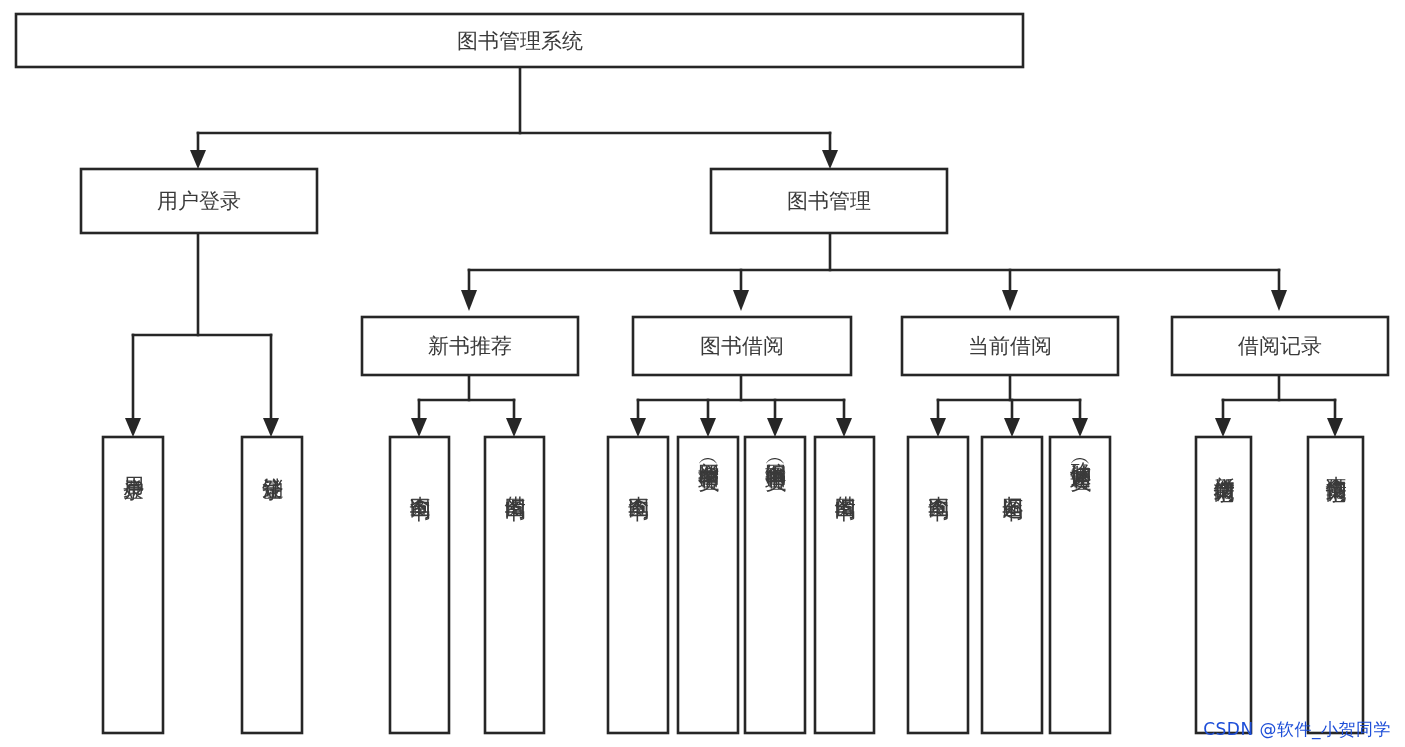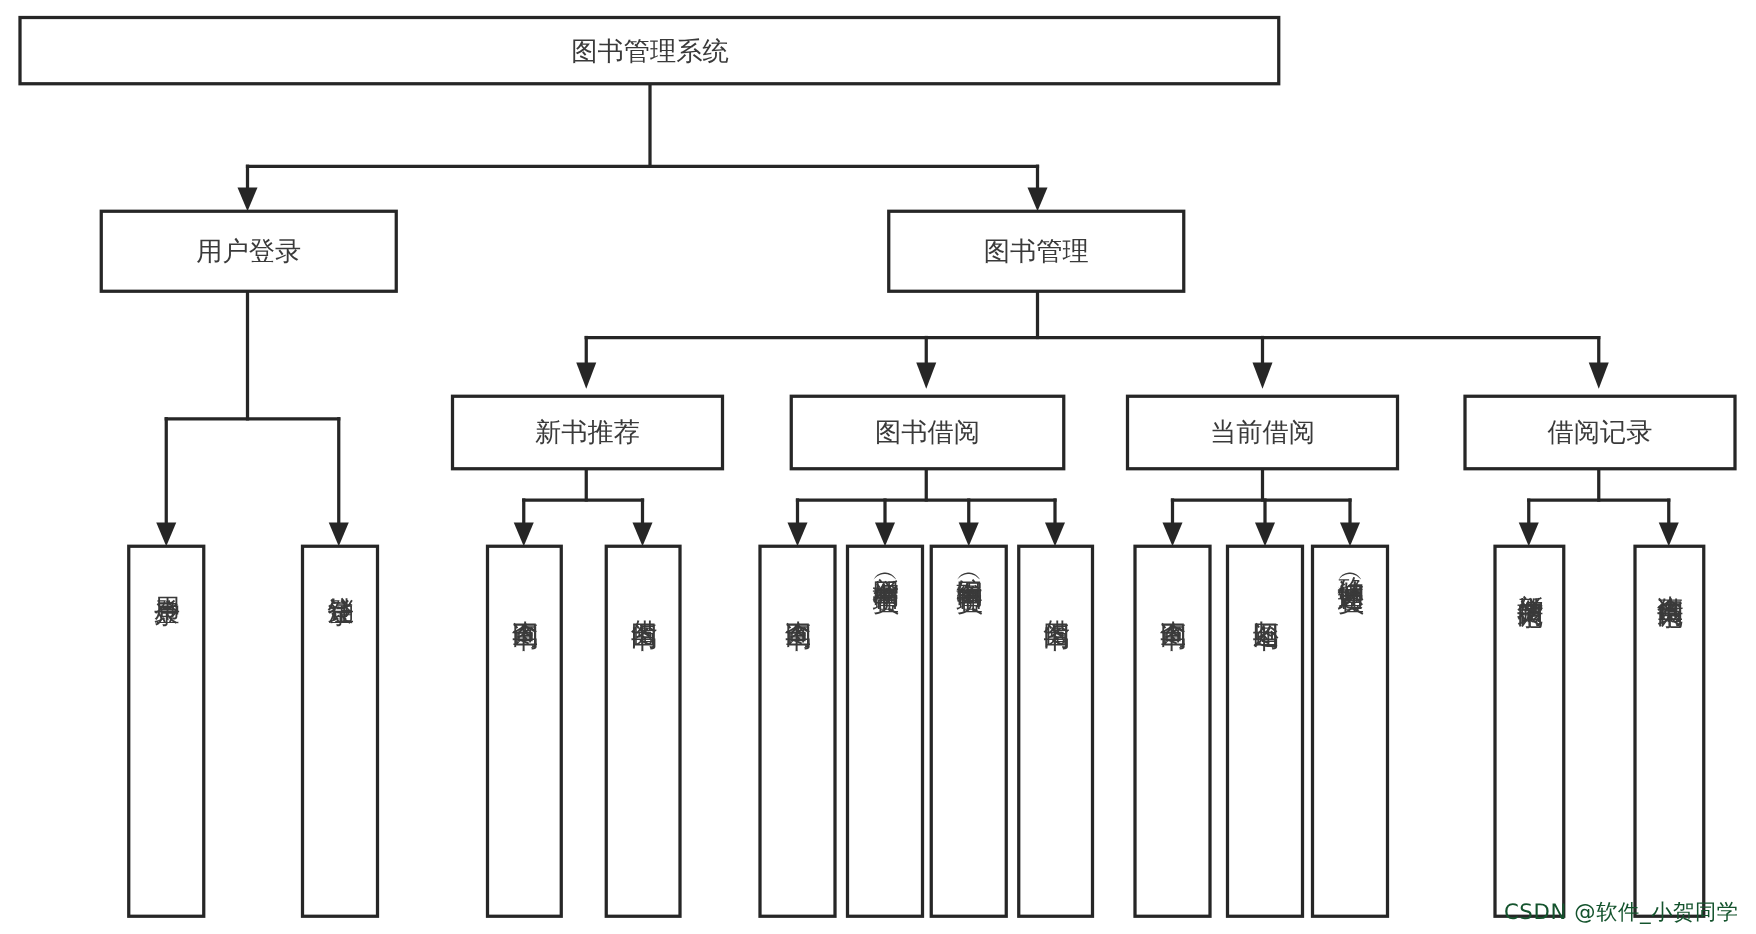--- a/index.html
+++ b/index.html
@@ -67,21 +67,21 @@
     color: #3a3a3a;
     letter-spacing: 1.5px;
     white-space: nowrap;
   }
   .watermark {
     position: absolute;
     right: 14px;
     bottom: 6px;
     font-family: "DejaVu Sans", "Liberation Sans", sans-serif;
     font-size: 17px;
-    color: #14532d;
+    color: #1d4ed8;
     letter-spacing: 0.5px;
     white-space: nowrap;
     pointer-events: none;
   }
 </style>
 </head>
 <body>
 
 <div id="diagram-root">
   <svg class="diagram" viewBox="0 0 1405 747" xmlns="http://www.w3.org/2000/svg">

